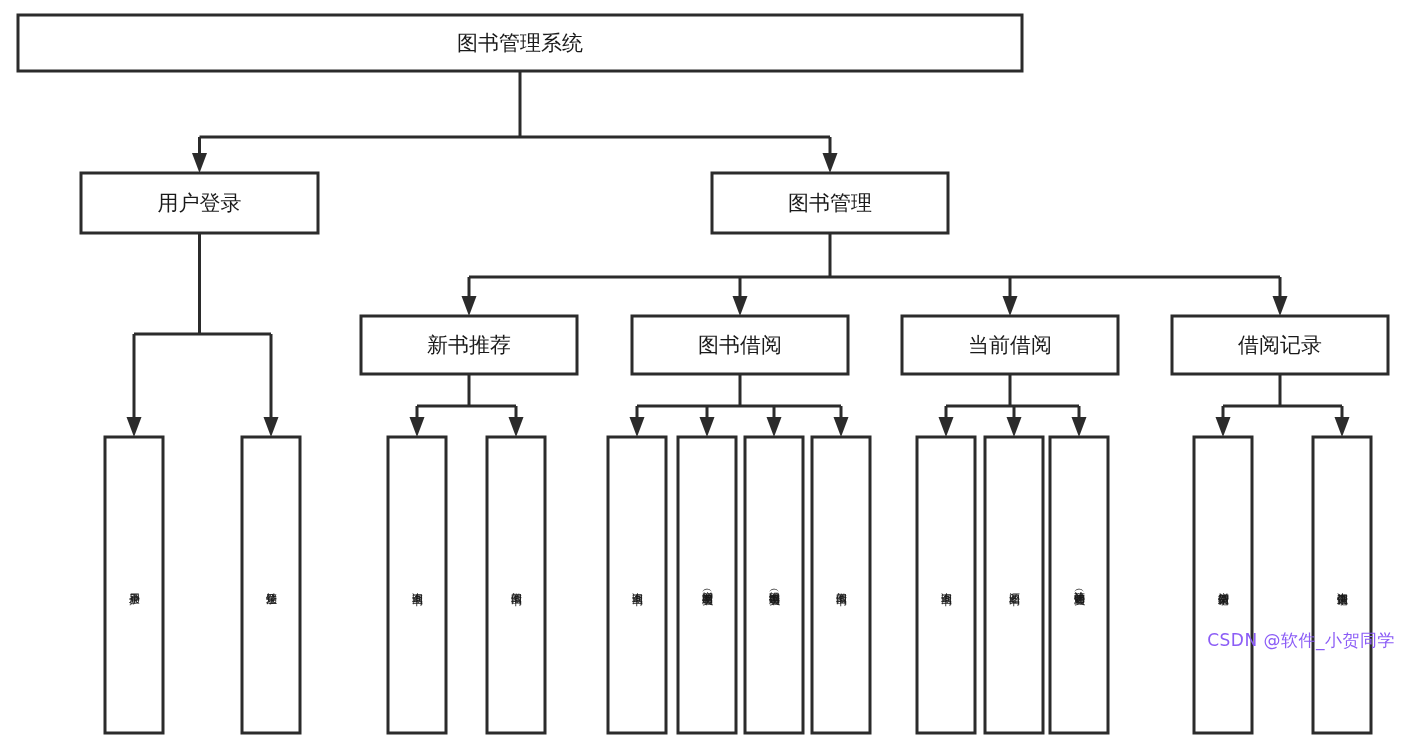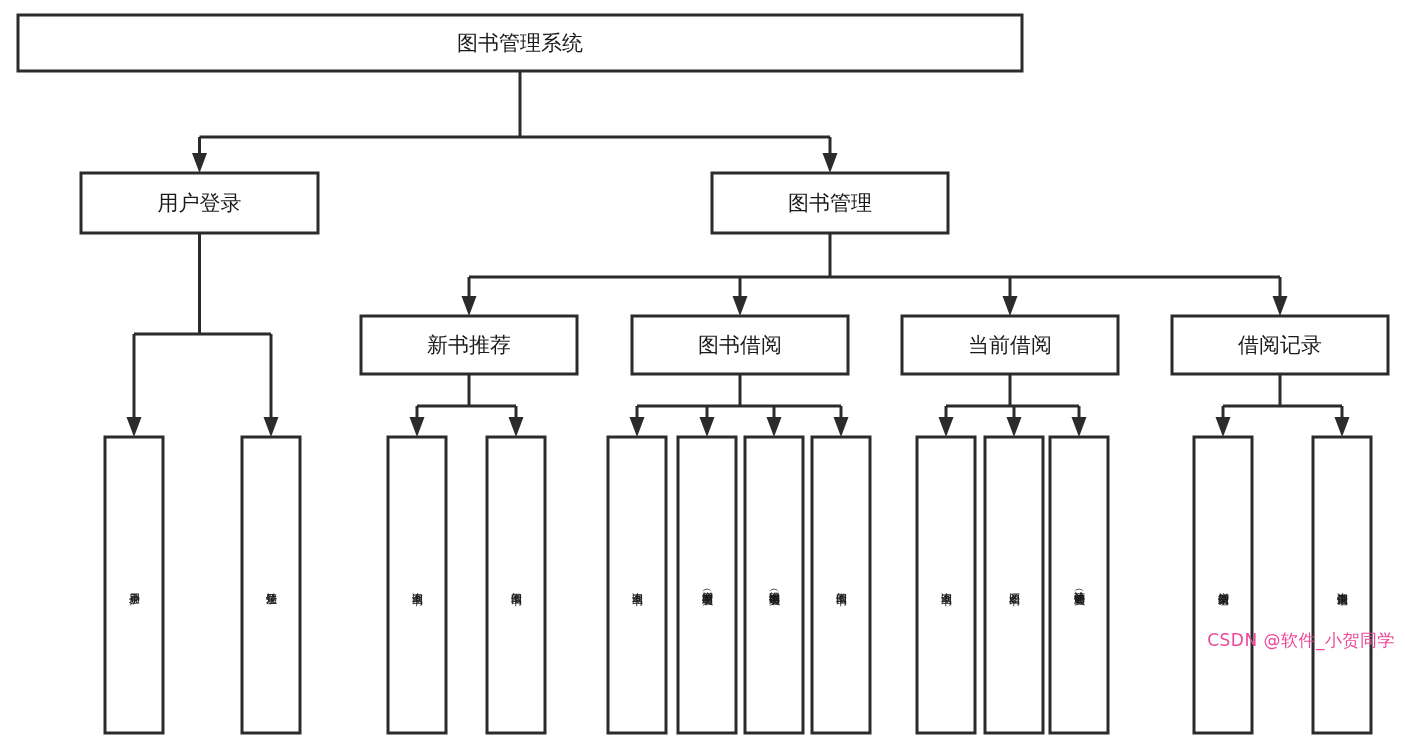--- a/index.html
+++ b/index.html
@@ -65,21 +65,21 @@
     text-align: center;
     pointer-events: none;
     white-space: nowrap;
   }
   .watermark {
     position: absolute;
     right: 10px;
     bottom: 4px;
     font-family: "DejaVu Sans", "Liberation Sans", sans-serif;
     font-size: 17px;
-    color: #ec4899;
+    color: #8b5cf6;
     white-space: nowrap;
     letter-spacing: 0.5px;
   }
 </style>
 </head>
 <body>
 
 <div id="diagram-root">
 
   <svg class="flow" id="flow-svg" viewBox="0 0 1405 747" xmlns="http://www.w3.org/2000/svg">

